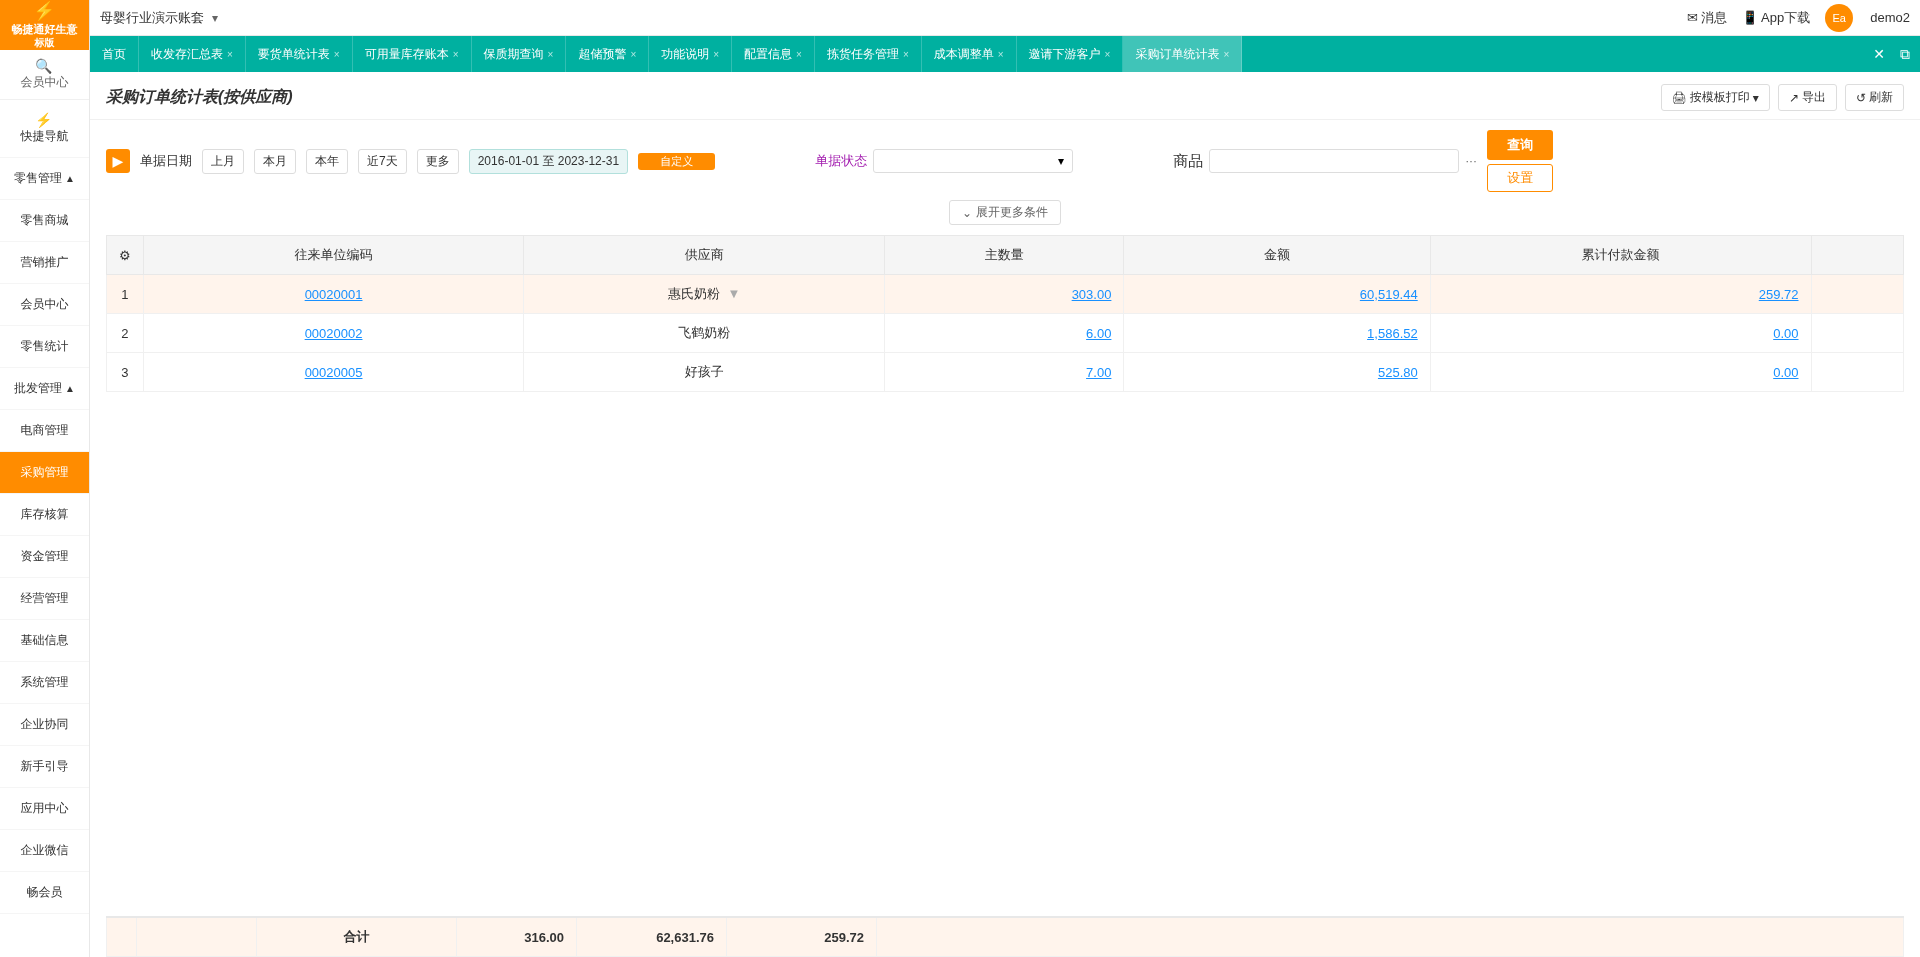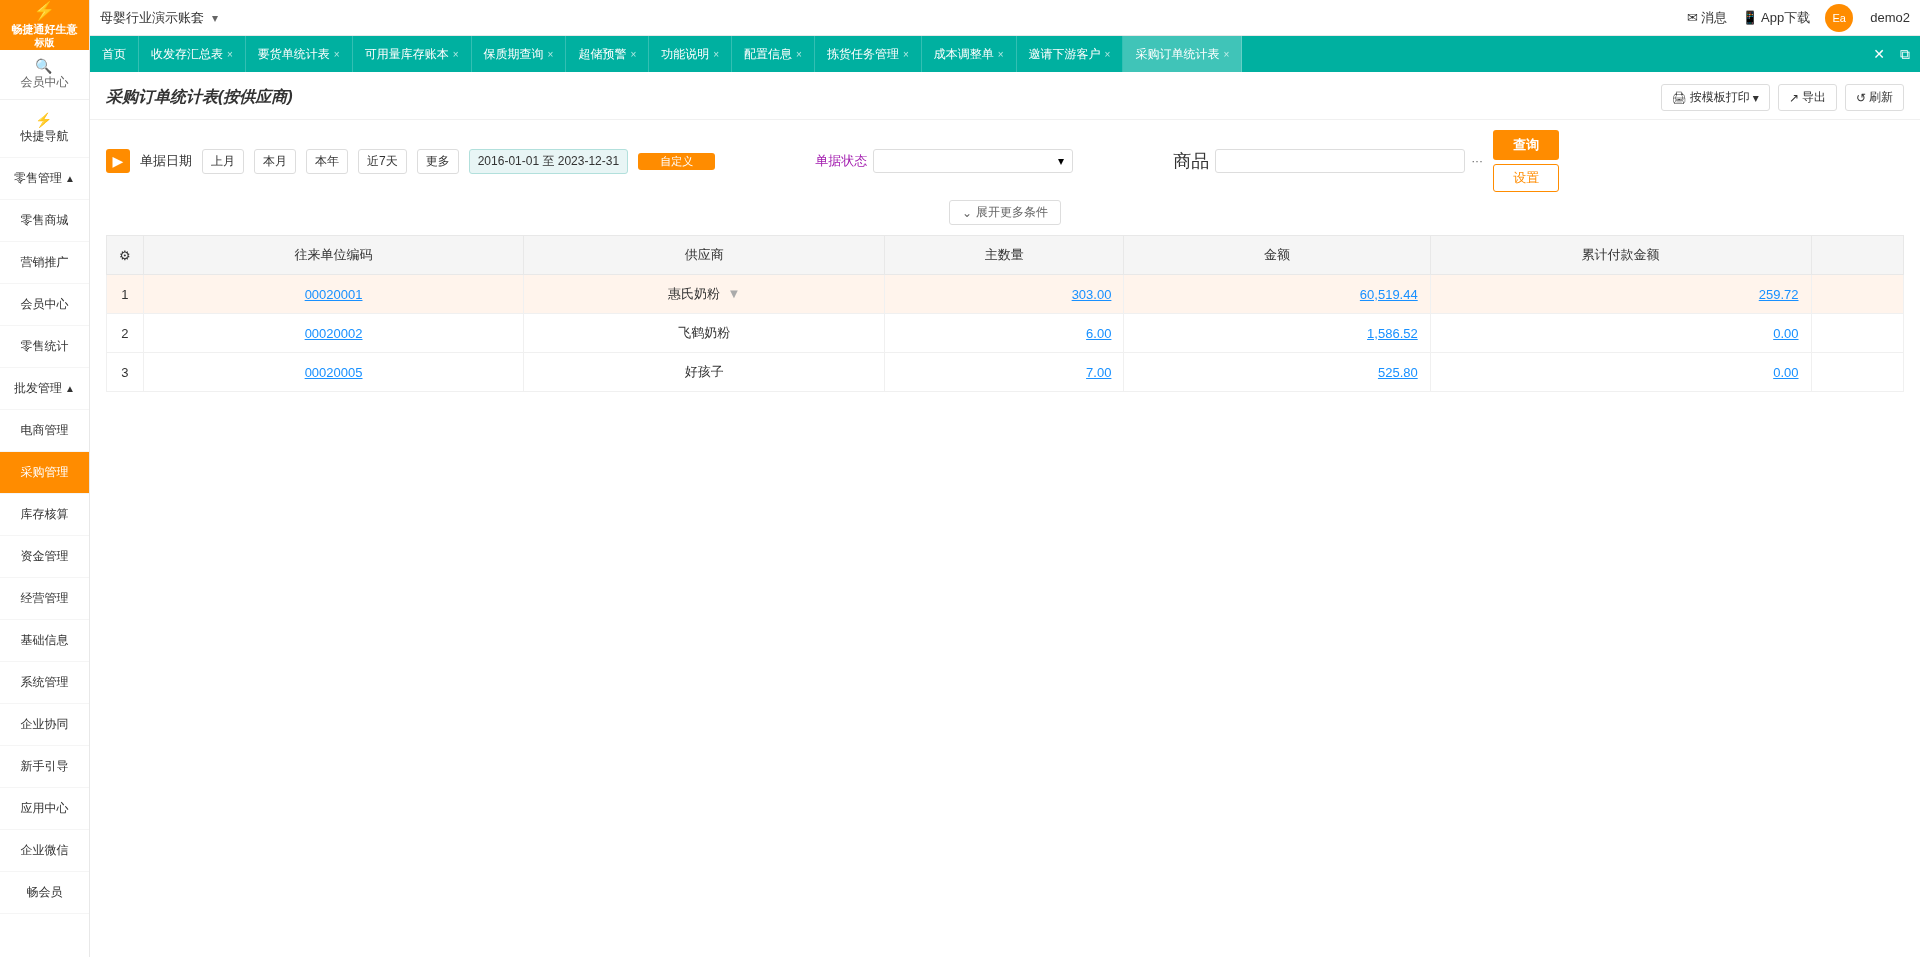--- a/index.html
+++ b/index.html
@@ -209,21 +209,21 @@
     }
     .filter-select-group {
       display: flex; align-items: center; gap: 6px;
     }
     .filter-select-label { font-size: 13px; color: #a21caf; white-space: nowrap; }
     .filter-select {
       border: 1px solid #ddd; border-radius: 3px; padding: 4px 8px;
       font-size: 12px; width: 200px; background: white; cursor: pointer;
       display: flex; align-items: center; justify-content: space-between;
     }
-    .filter-goods-label { font-size: 18px; color: #333; white-space: nowrap; }
+    .filter-goods-label { font-size: 15px; color: #333; white-space: nowrap; }
     .filter-goods-input {
       border: 1px solid #ddd; border-radius: 3px; padding: 4px 8px;
       font-size: 12px; width: 250px; background: white;
     }
     .filter-more { color: #666; cursor: pointer; font-size: 12px; }
     .btn-search {
       background: #ff8c00; color: white; border: none;
       padding: 6px 20px; border-radius: 3px; cursor: pointer;
       font-size: 13px; font-weight: bold;
     }
@@ -558,15 +558,30 @@
             <td>好孩子</td>
             <td class="link num-col">7.00</td>
             <td class="link num-col">525.80</td>
             <td class="link num-col">0.00</td>
             <td></td>
           </tr>
         </tbody>
       </table>
     </div>
 
+    <div style="flex-shrink:0;">
+      <table class="table-footer" style="width:calc(100% - 32px);margin:0 16px;border-collapse:collapse;">
+        <tbody>
+            <tr>
+          <td style="width:30px;"></td>
+          <td style="width:120px;"></td>
+          <td style="width:200px;text-align:center;font-weight:bold;">合计</td>
+          <td style="width:120px;text-align:right;font-weight:bold;">316.00</td>
+          <td style="width:150px;text-align:right;font-weight:bold;">62,631.76</td>
+          <td style="width:150px;text-align:right;font-weight:bold;">259.72</td>
+          <td></td>
+        </tr>
+      </tbody>
+        </table>
+    </div>
 
   </div>
 </div>
 
 </body></html>

